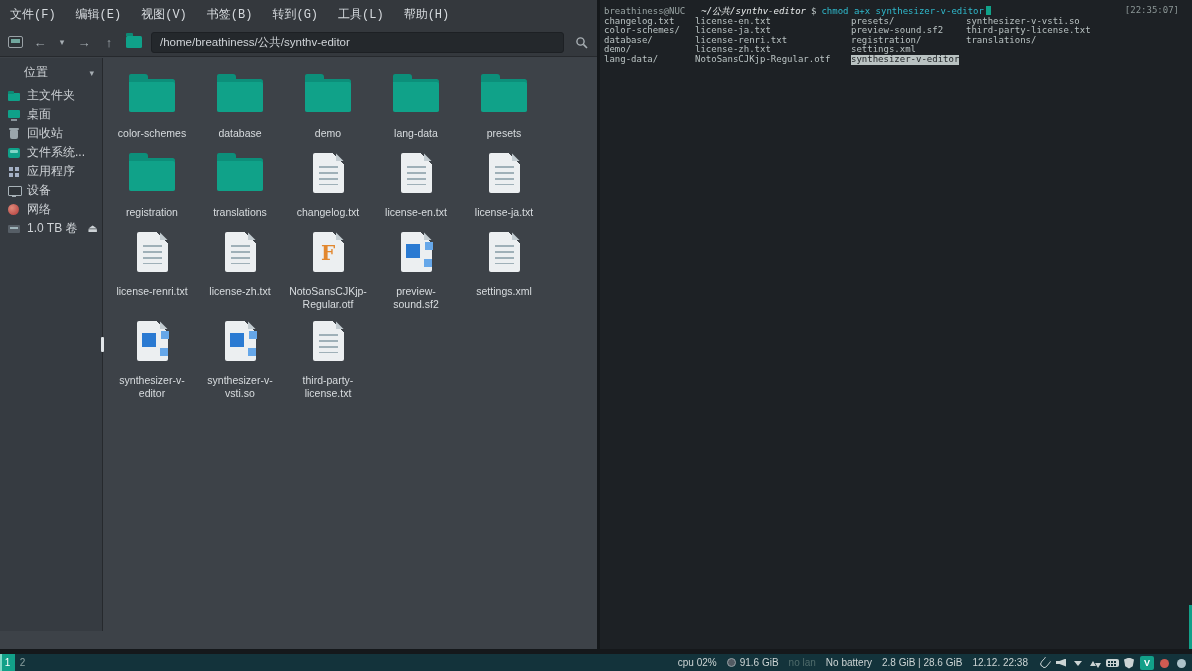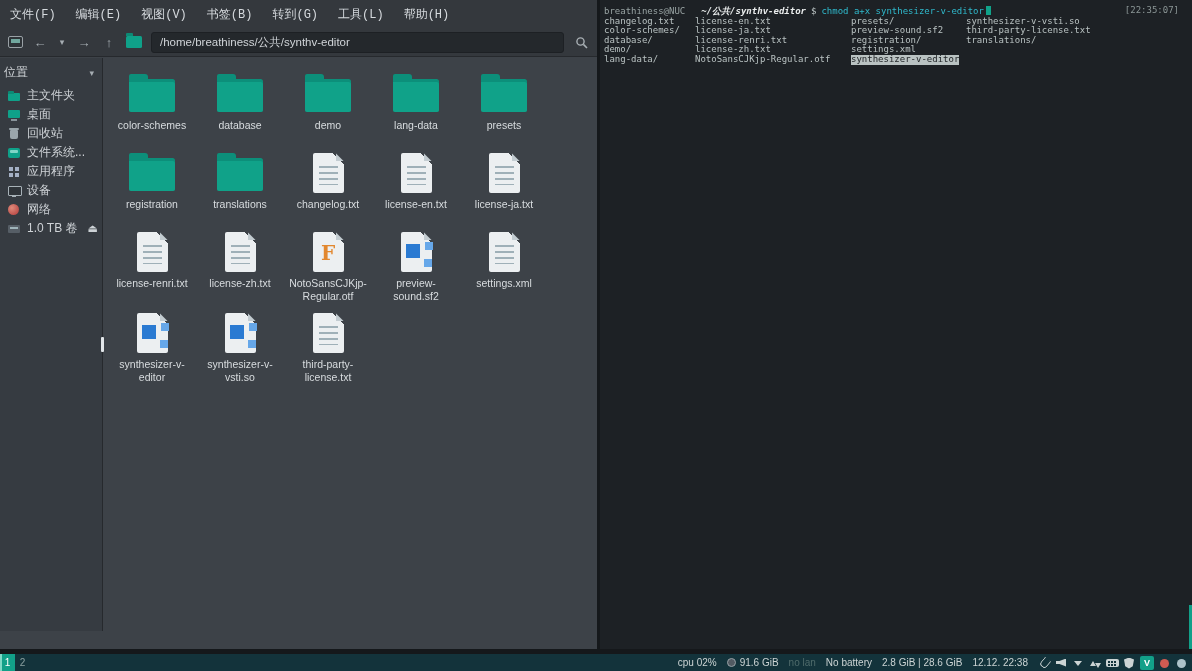--- a/index.html
+++ b/index.html
@@ -20,21 +20,21 @@
   .tb-caret { font-size:9px; width:10px; }
   .tb-monitor { width:15px; height:12px; border:1px solid #9aa1a6; border-radius:2px; position:relative; background:#2e3337; }
   .tb-monitor::after { content:""; position:absolute; left:2px; top:2px; right:2px; height:4px; background:#8fd8cb; opacity:.7; }
   .mini-folder { width:16px; height:12px; background:#0fa189; border-radius:1.5px; position:relative; flex:none; }
   .mini-folder::before { content:""; position:absolute; top:-3px; left:0; width:7px; height:3px; background:#0c8a75; border-radius:1px 1px 0 0; }
   .pathbar { flex:1; height:21px; background:#24282c; border:1px solid #1d2024; border-radius:3px; color:#d0d4d8; font-size:11.5px; line-height:19px; padding:0 8px; white-space:nowrap; overflow:hidden; }
   .search-btn { width:16px; display:flex; justify-content:center; }
 
   .fm-body { position:absolute; top:58px; left:0; right:0; bottom:18px; display:flex; }
   .fm-sidebar { width:103px; background:#363b41; border-right:1px solid #26292d; flex:none; font-size:12px; color:#cfd3d7; position:relative; }
-  .sb-header { display:flex; align-items:center; justify-content:space-between; padding:6px 8px 5px 4px; }
+  .sb-header { display:flex; align-items:center; justify-content:space-between; padding:6px 8px 5px 24px; }
   .sb-caret { font-size:9px; color:#a6adb2; }
   .sb-item { display:flex; align-items:center; gap:6px; height:19px; padding:0 4px 0 7px; cursor:default; }
   .sb-label { overflow:hidden; white-space:nowrap; text-overflow:ellipsis; flex:1; }
   .eject { font-size:11px; color:#cdd2d6; flex:none; }
   .split-mark { position:absolute; right:-2px; top:279px; width:3px; height:15px; background:#e2e6e9; border-radius:1px; }
 
   .si { width:14px; height:14px; position:relative; flex:none; display:inline-block; }
   .si::before, .si::after { content:""; position:absolute; }
   .si-home::before { left:1px; top:4px; width:12px; height:8px; background:#0fa189; border-radius:1px; }
   .si-home::after { left:1px; top:2px; width:6px; height:3px; background:#0c8a75; border-radius:1px 1px 0 0; }
@@ -48,21 +48,21 @@
   .si-device::before { left:1px; top:2px; width:12px; height:8px; border:1px solid #a8b2b8; border-radius:1px; background:#2f3439; }
   .si-device::after { left:5px; top:11px; width:4px; height:2px; background:#a8b2b8; }
   .si-network::before { left:1px; top:1px; width:11px; height:11px; border-radius:50%; background:radial-gradient(circle at 35% 35%, #e08a7a, #b03a3a); }
   .si-volume::before { left:1px; top:3px; width:12px; height:8px; background:#565e66; border-radius:1px; }
   .si-volume::after { left:3px; top:5px; width:8px; height:2px; background:#9fb4ba; }
 
   .fm-content { flex:1; overflow:hidden; padding:10px 0 0 5px; }
   .grid { display:grid; grid-template-columns:repeat(5, 88px); grid-auto-rows:minmax(79px, auto); }
   .fcell { width:88px; display:flex; flex-direction:column; align-items:center; cursor:default; padding-bottom:4px; }
   .fic { height:46px; display:flex; align-items:flex-end; justify-content:center; }
-  .flabel { margin-top:5px; max-width:84px; font-size:10.5px; line-height:13px; color:#d8dcdf; text-align:center; overflow-wrap:break-word; }
+  .flabel { margin-top:13px; max-width:84px; font-size:10.5px; line-height:13px; color:#d8dcdf; text-align:center; overflow-wrap:break-word; }
 
   .icon-folder { position:relative; width:46px; height:33px; background:#0c8f7a; border-radius:2.5px; margin-bottom:2px; }
   .icon-folder::before { content:""; position:absolute; top:-5px; left:0; width:19px; height:7px; background:#0c8f7a; border-radius:2px 3px 0 0; }
   .icon-folder::after { content:""; position:absolute; left:0; top:3px; right:0; bottom:0; background:#10a289; border-radius:0 2.5px 2.5px 2.5px; }
 
   .icon-page { position:relative; width:31px; height:40px; background:linear-gradient(225deg, transparent 8px, #eceff1 0); border-radius:2px; }
   .icon-page::before { content:""; position:absolute; top:0; right:0; width:8px; height:8px; background:#c3ccd1; clip-path:polygon(0 0, 0 100%, 100% 100%); }
   .icon-text::after { content:""; position:absolute; left:6px; right:6px; top:13px; height:19px;
       background:repeating-linear-gradient(#9fb0b8 0 2px, transparent 2px 6px); }
   .icon-font::after { content:"F"; position:absolute; inset:2px 0 0 0; display:flex; align-items:center; justify-content:center;
@@ -71,21 +71,21 @@
       box-shadow:16px -5px 0 -3px #66a7e9, 15px 12px 0 -3px #66a7e9; }
 
   .fm-status { position:absolute; left:0; right:0; bottom:0; height:18px; background:#34383d; border-top:1px solid #26292d;
       display:flex; align-items:center; justify-content:space-between; padding:0 10px; font-size:11px; color:#ccd0d4; }
 
   
   .terminal { position:absolute; left:600px; top:0; width:592px; height:649px; background:#1d2125; }
   .term-inner { position:absolute; inset:0; padding:6px 4px; font:9px/9.6px "DejaVu Sans Mono", monospace; color:#b9c2c2; }
   .pline { white-space:nowrap; }
   .t-user { color:#98a3a3; margin-right:16px; }
-  .t-cwd { color:#e9ecec; font-weight:bold; font-style:italic; }
+  .t-cwd { color:#e9ecec; font-weight:normal; font-style:italic; }
   .t-dollar { color:#c3cccc; margin:0 5px; }
   .t-cmd { color:#2fb9cc; }
   .t-cursor { display:inline-block; width:5px; height:9px; background:#10a38a; vertical-align:-1px; margin-left:2px; }
   .t-rtime { position:absolute; right:13px; top:6px; color:#8b9696; }
   #term-cols { position:relative; height:52px; }
   .tcol { position:absolute; top:0; }
   .c0 { left:0; } .c1 { left:91px; } .c2 { left:247px; } .c3 { left:362px; }
   .tline { height:9.6px; white-space:pre; }
   .thl { background:#b9c2c2; color:#1b1f22; width:max-content; }
   .term-thumb { position:absolute; right:0; bottom:0; width:3px; height:44px; background:#12a089; }

